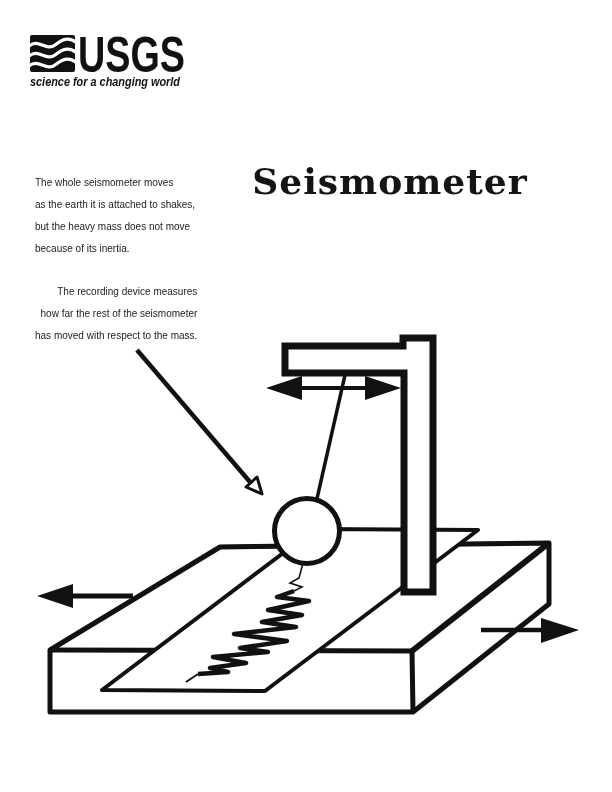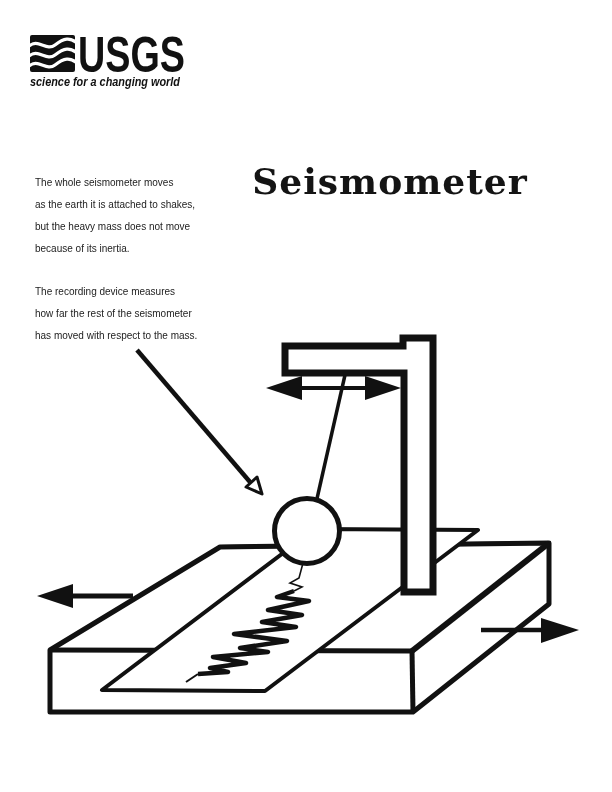--- a/index.html
+++ b/index.html
@@ -11,21 +11,21 @@
   .page-title{
     position:absolute;left:390px;top:112px;transform:translateX(-50%);
     font-family:"DejaVu Serif",serif;font-size:36px;font-weight:bold;
     letter-spacing:1px;color:#141414;white-space:nowrap;margin-top:48px;
   }
   .note{
     position:absolute;left:35px;white-space:pre-line;
     font-size:10px;line-height:22px;color:#222222;
   }
   .note-inertia{top:172px;}
-  .note-recording{top:281px;}
+  .note-recording{top:281px;text-align:right;}
   .diagram-svg{position:absolute;left:0;top:0;}
 </style>
 </head>
 <body>
 
 <svg class="logo-svg" width="170" height="62" viewBox="0 0 170 62">
   <defs>
     <clipPath id="wavebox">
         <rect x="5" y="5" width="45" height="37" rx="2"></rect>
       </clipPath>

